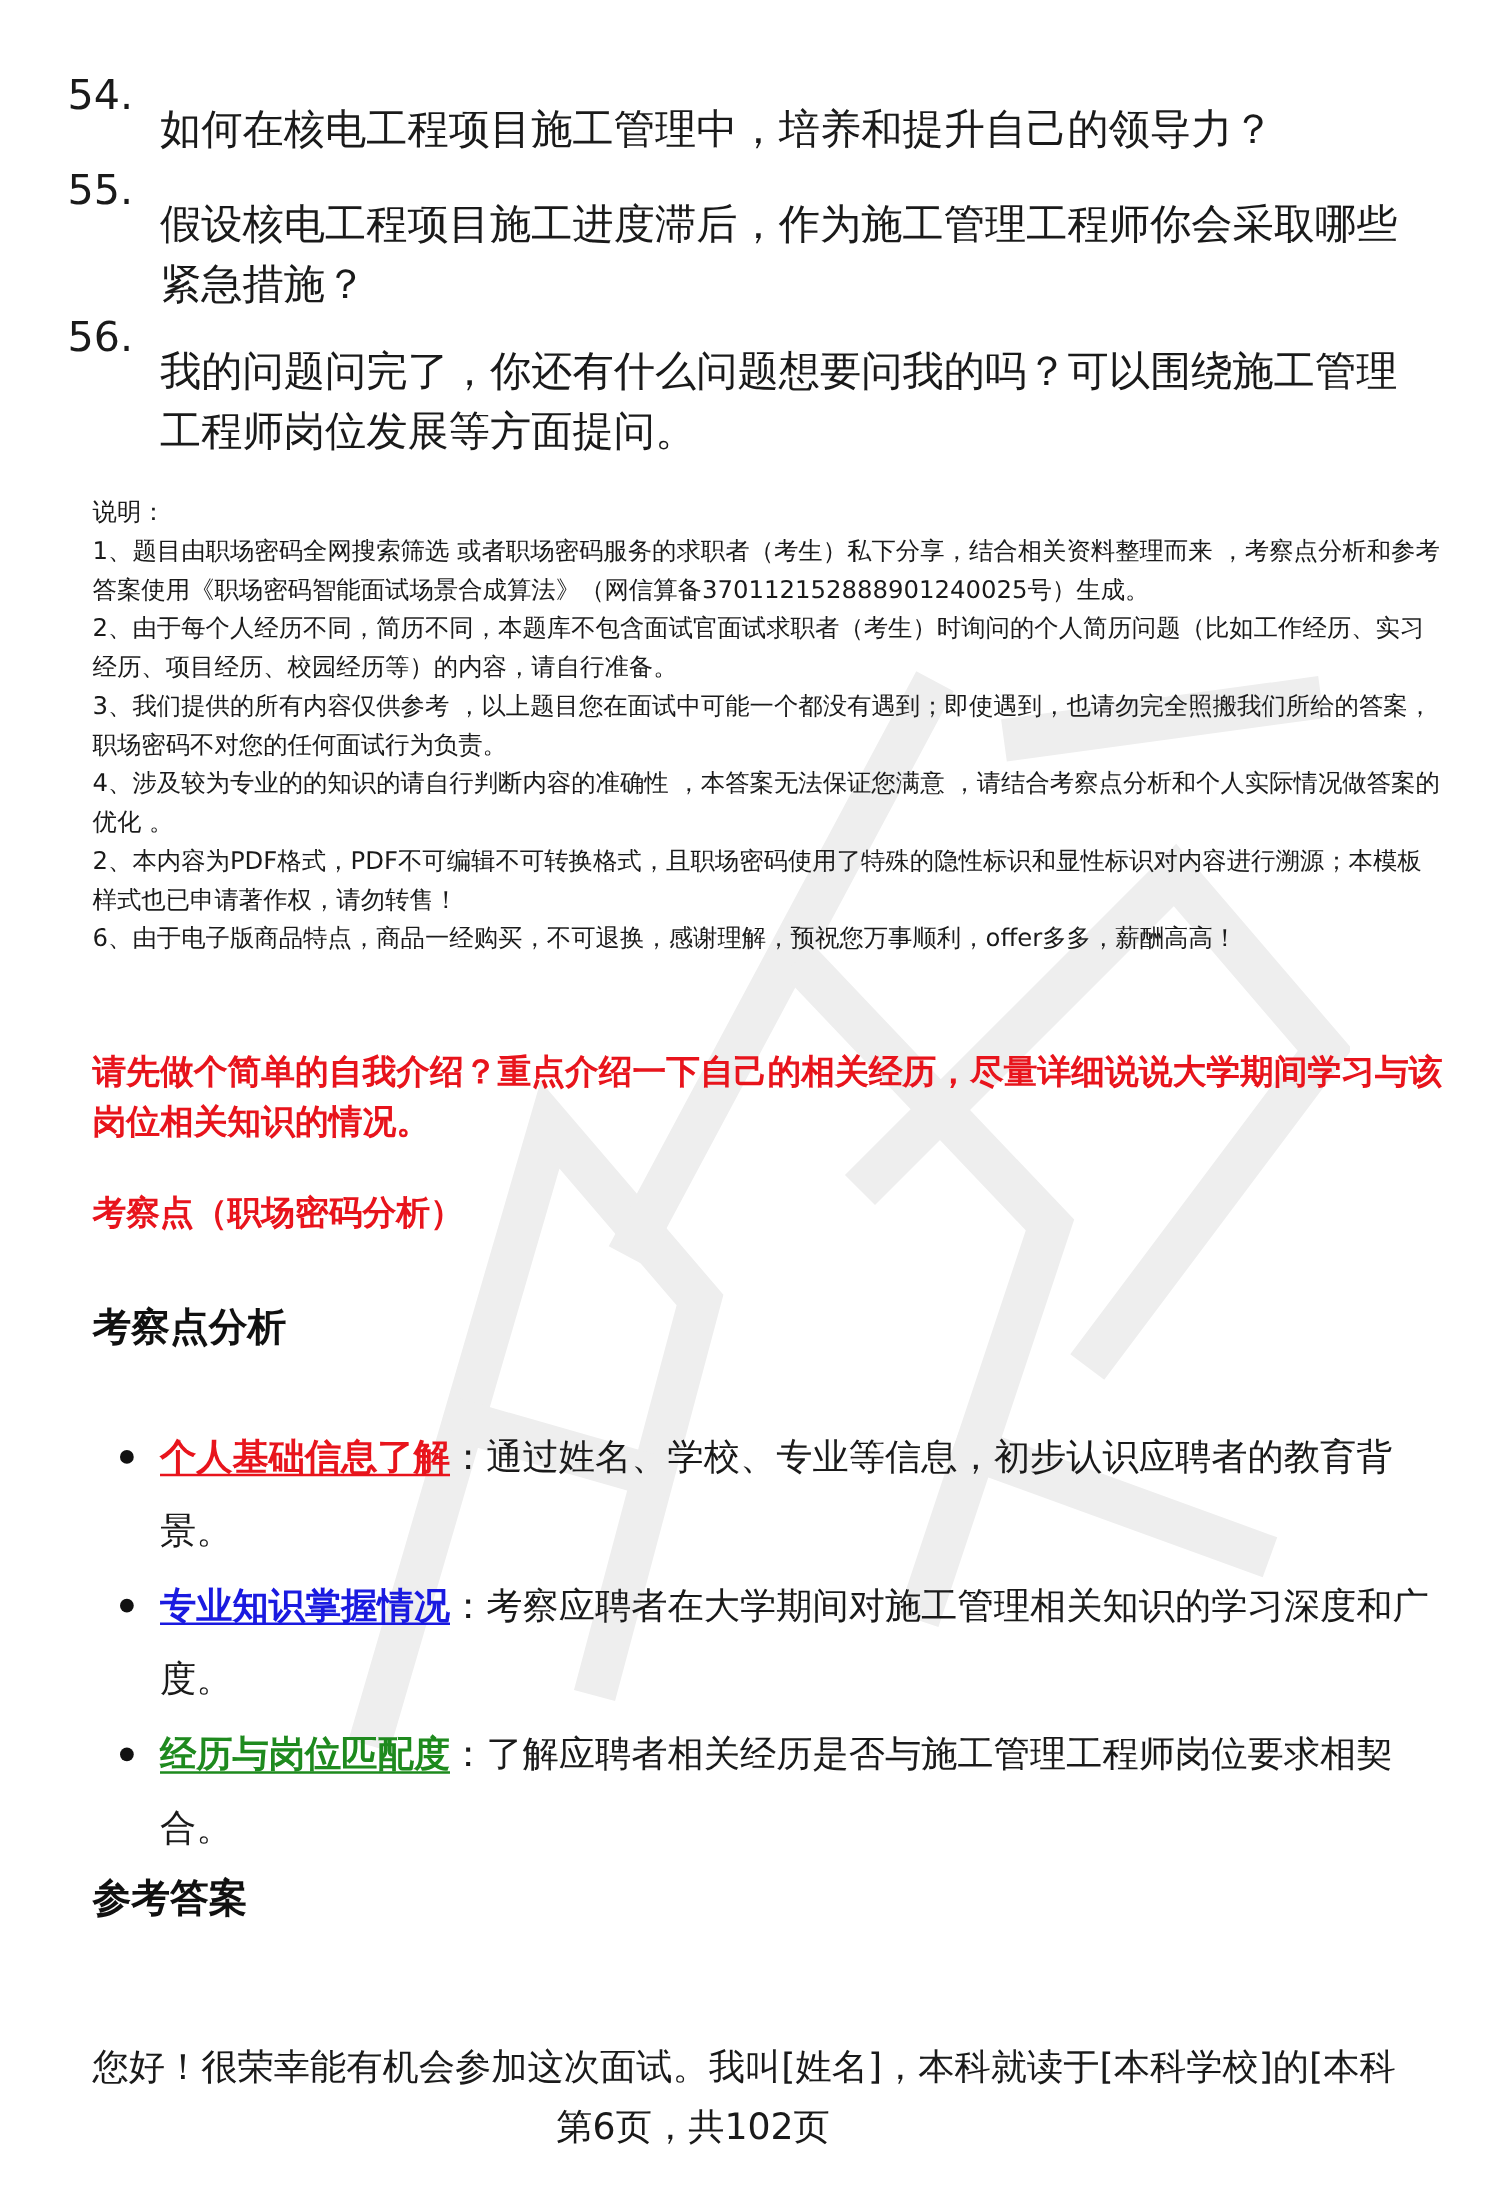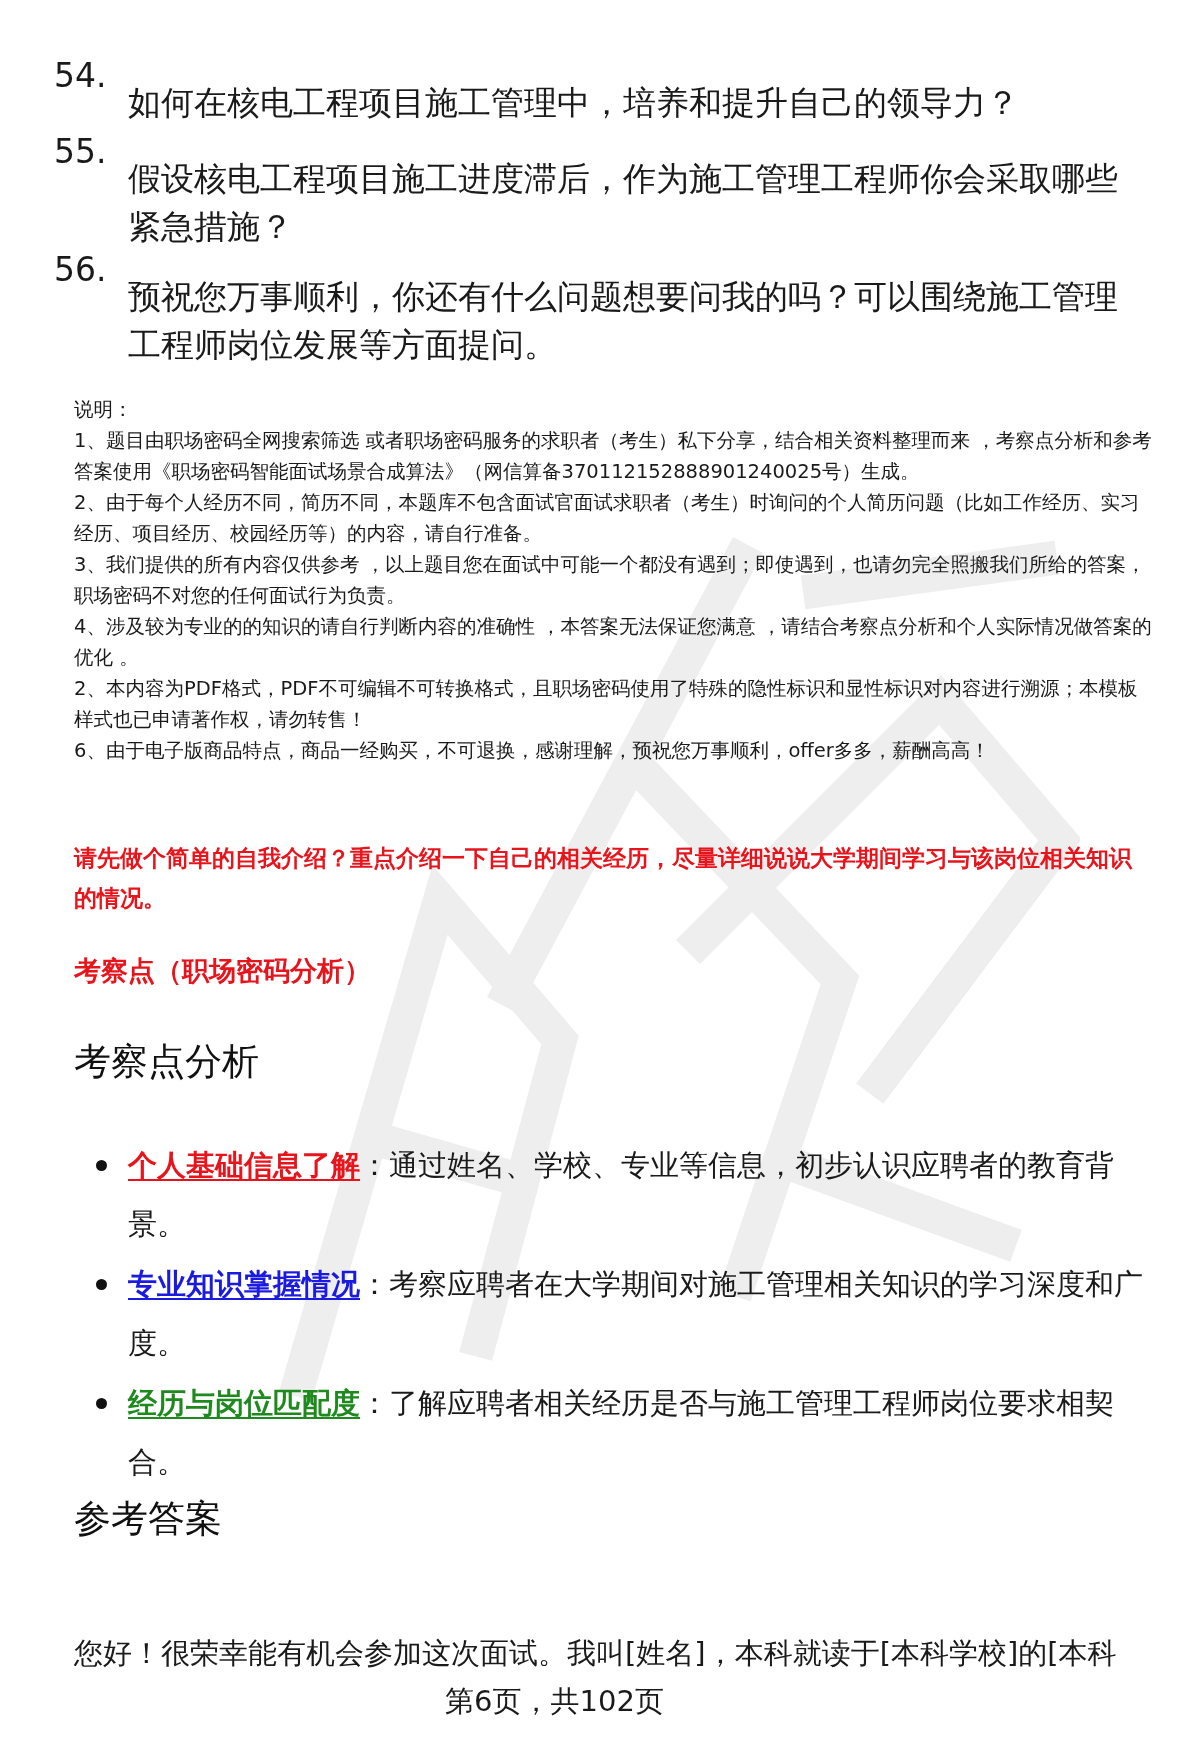--- a/index.html
+++ b/index.html
@@ -55,39 +55,39 @@
       font-size: 19.5px;
       line-height: 31px;
       color: #1a1a1a;
     }
     .notes p { margin: 0; }
     .red-title {
       position: absolute;
       left: 74px;
       top: 838px;
       width: 1080px;
-      font-size: 23px;
+      font-size: 27px;
       line-height: 40px;
       font-weight: bold;
       color: #e8141c;
     }
     .red-sub {
       position: absolute;
       left: 74px;
       top: 951px;
       font-size: 27px;
       line-height: 40px;
       font-weight: bold;
       color: #e8141c;
     }
     .h2 {
       position: absolute;
       left: 74px;
-      font-size: 37px;
-      font-weight: normal;
+      font-size: 31px;
+      font-weight: bold;
       color: #111111;
       line-height: 44px;
     }
     .bullets {
       position: absolute;
       left: 96px;
       top: 1136px;
       width: 1060px;
     }
     .bullet {
@@ -153,21 +153,21 @@
   <div class="q" style="top:52px">
     <span class="num">54.</span>
     <span class="txt">如何在核电工程项目施工管理中，培养和提升自己的领导力？</span>
   </div>
   <div class="q" style="top:128px">
     <span class="num">55.</span>
     <span class="txt">假设核电工程项目施工进度滞后，作为施工管理工程师你会采取哪些紧急措施？</span>
   </div>
   <div class="q" style="top:246px">
     <span class="num">56.</span>
-    <span class="txt">预祝您万事顺利，你还有什么问题想要问我的吗？可以围绕施工管理工程师岗位发展等方面提问。</span>
+    <span class="txt">我的问题问完了，你还有什么问题想要问我的吗？可以围绕施工管理工程师岗位发展等方面提问。</span>
   </div>
 
   <div class="notes">
     <p>说明：</p>
     <p>1、题目由职场密码全网搜索筛选 或者职场密码服务的求职者（考生）私下分享，结合相关资料整理而来 ，考察点分析和参考答案使用《职场密码智能面试场景合成算法》（网信算备370112152888901240025号）生成。</p>
     <p>2、由于每个人经历不同，简历不同，本题库不包含面试官面试求职者（考生）时询问的个人简历问题（比如工作经历、实习经历、项目经历、校园经历等）的内容，请自行准备。</p>
     <p>3、我们提供的所有内容仅供参考 ，以上题目您在面试中可能一个都没有遇到；即使遇到，也请勿完全照搬我们所给的答案，职场密码不对您的任何面试行为负责。</p>
     <p>4、涉及较为专业的的知识的请自行判断内容的准确性 ，本答案无法保证您满意 ，请结合考察点分析和个人实际情况做答案的优化 。</p>
     <p>2、本内容为PDF格式，PDF不可编辑不可转换格式，且职场密码使用了特殊的隐性标识和显性标识对内容进行溯源；本模板样式也已申请著作权，请勿转售！</p>
     <p>6、由于电子版商品特点，商品一经购买，不可退换，感谢理解，预祝您万事顺利，offer多多，薪酬高高！</p>

